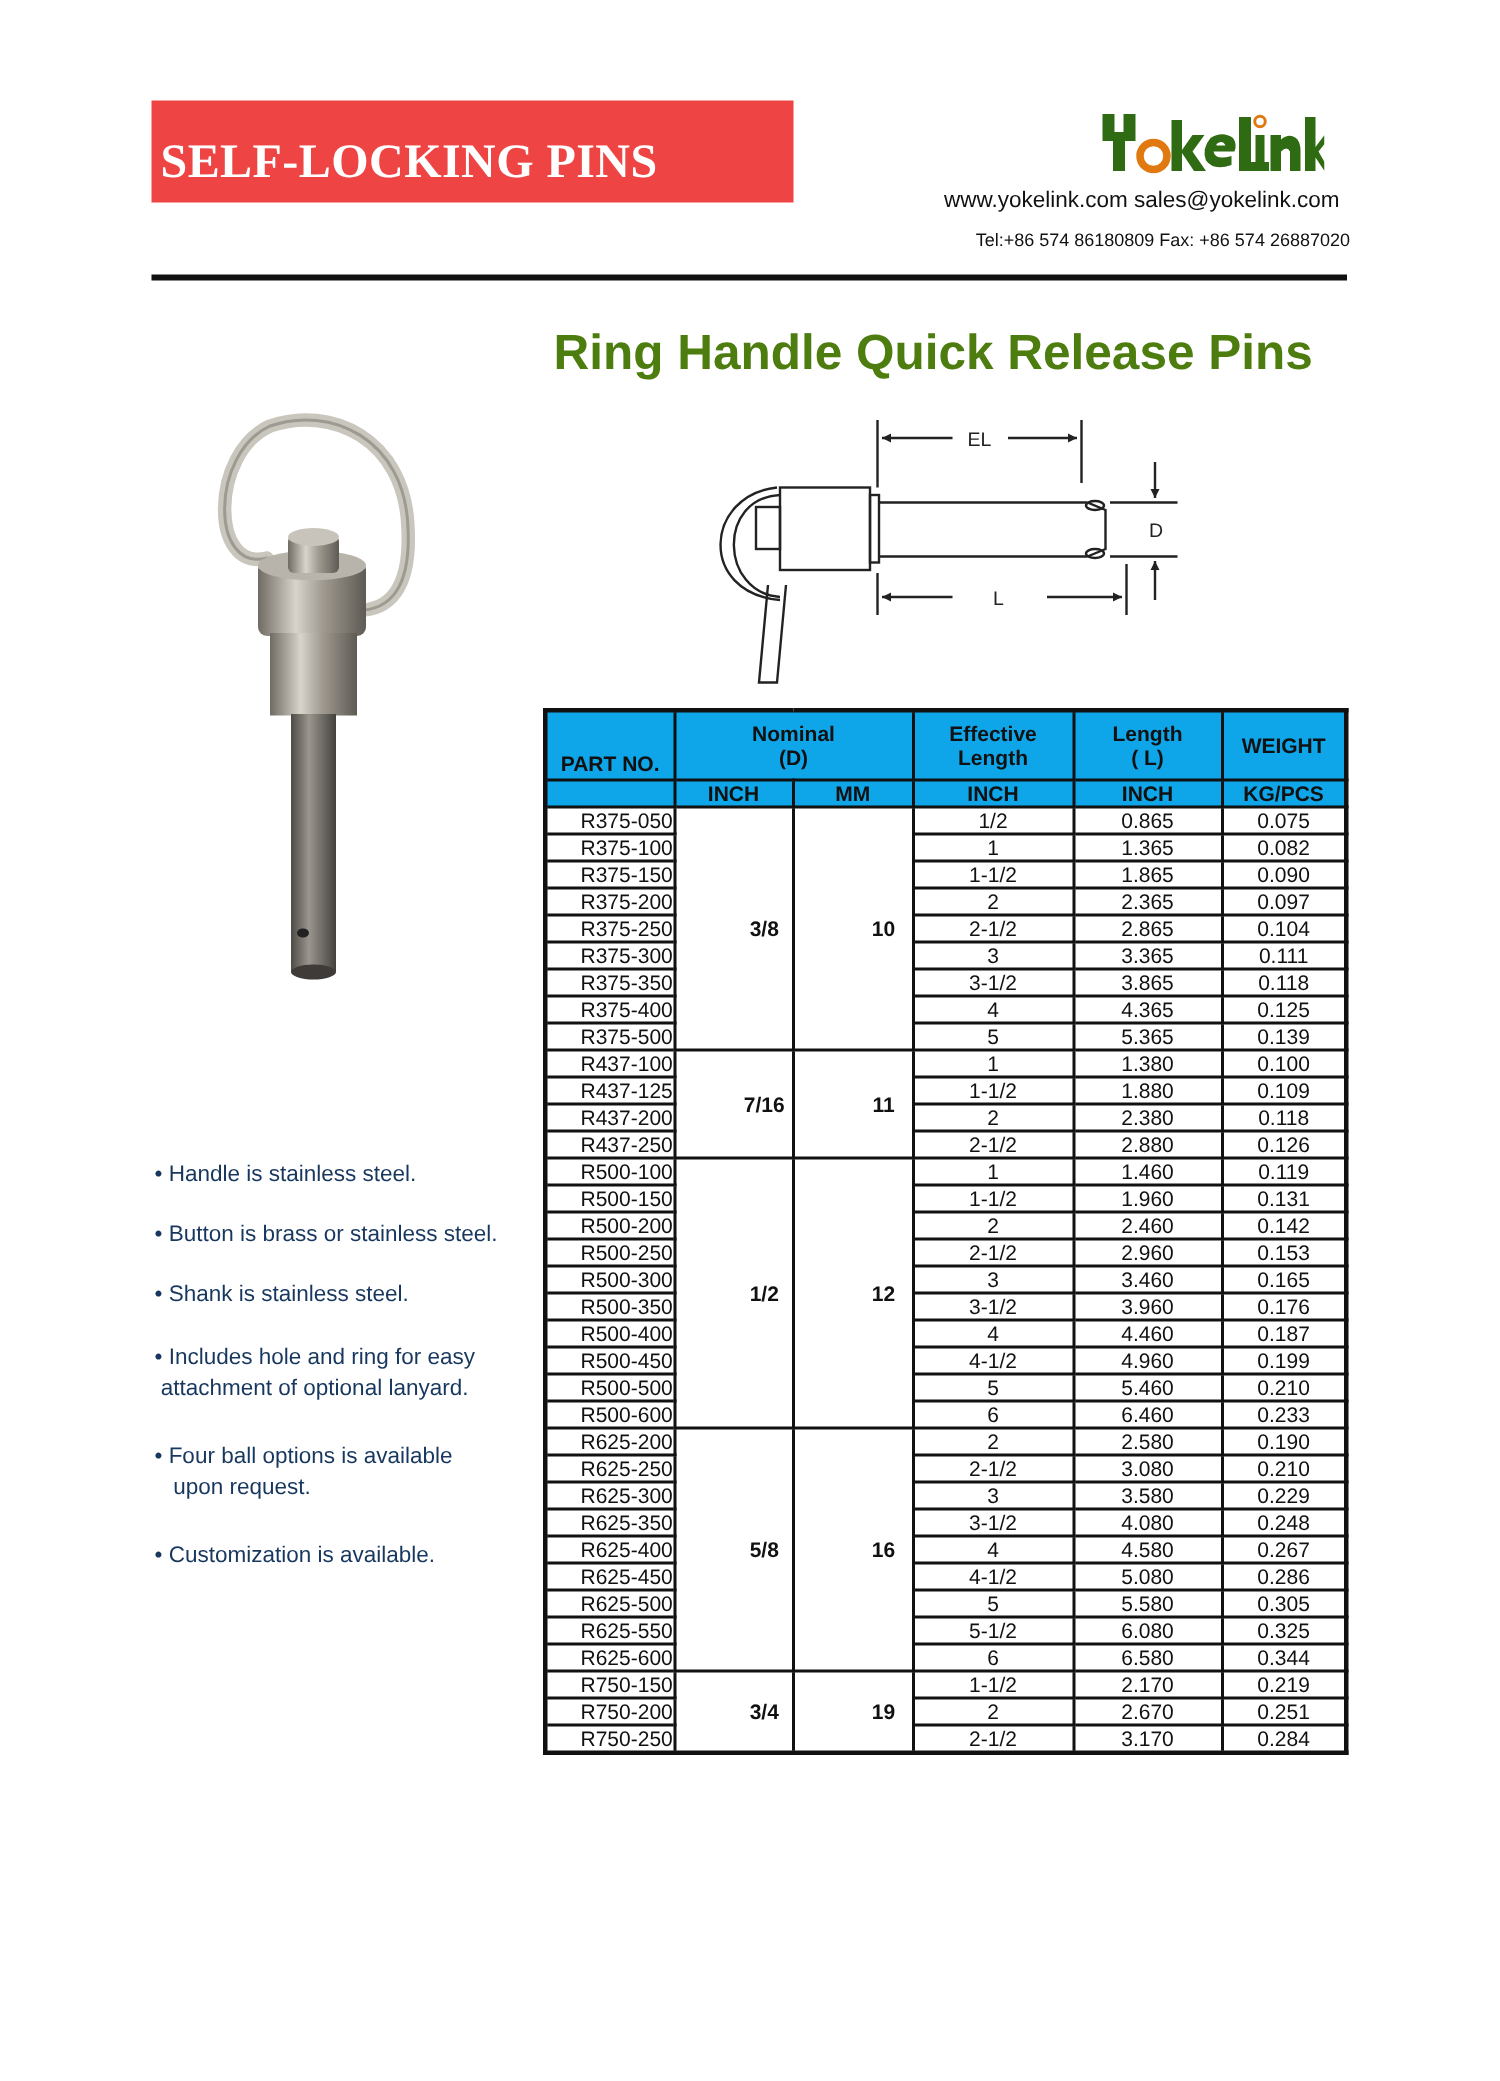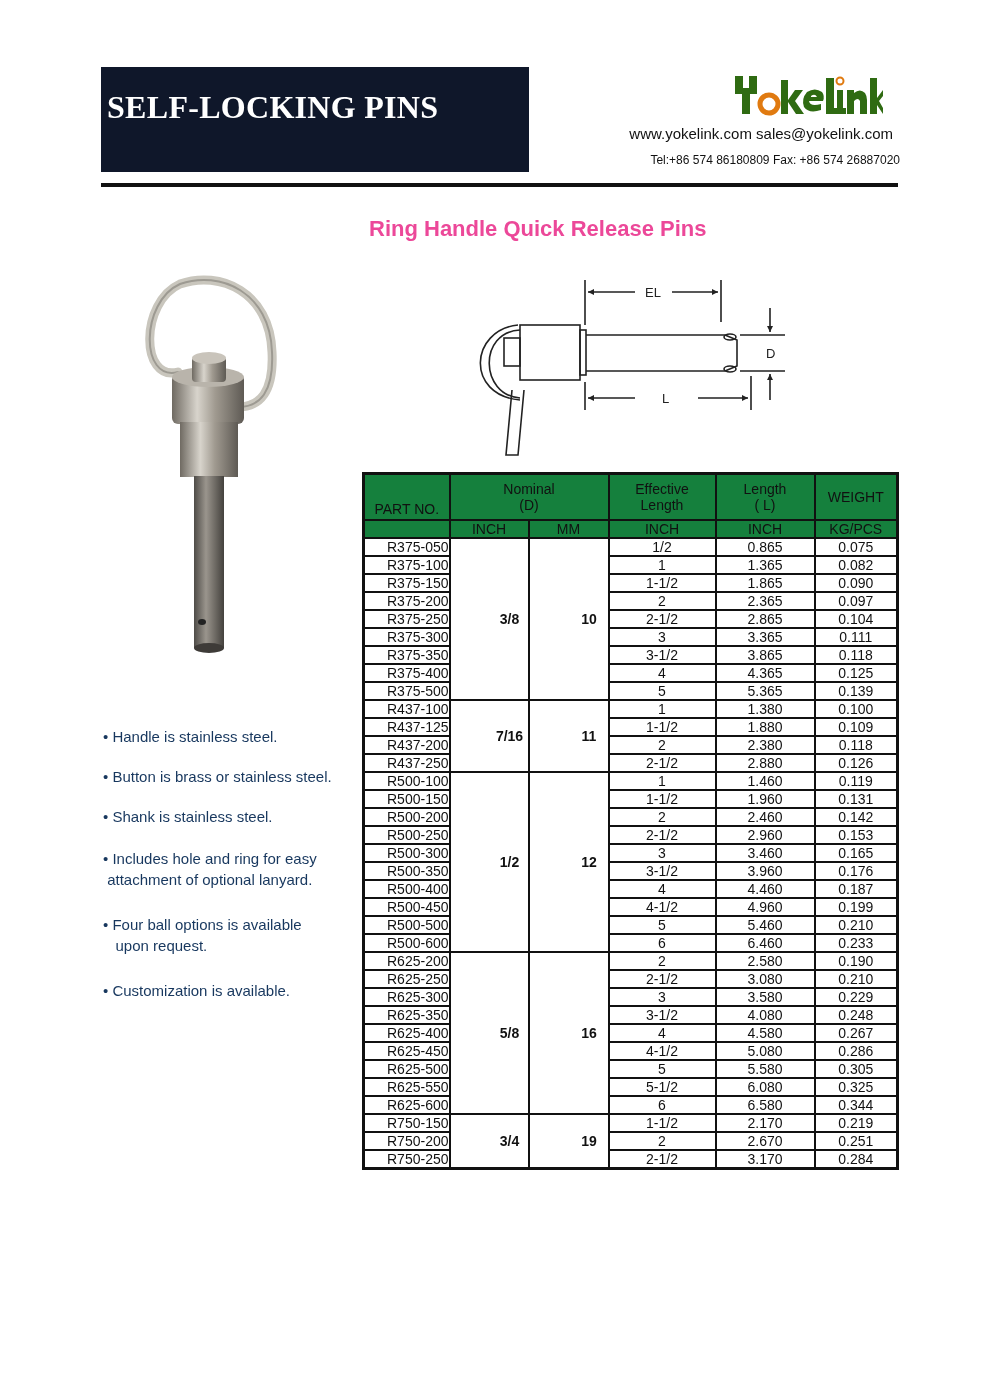--- a/index.html
+++ b/index.html
@@ -1,30 +1,30 @@
 <!DOCTYPE html>
 <html><head>
 <meta charset="utf-8">
 <style>
   html, body { margin: 0; padding: 0; background: #ffffff; }
   body { width: 1000px; height: 1387px; position: relative; overflow: hidden; font-family: "Liberation Sans", sans-serif; }
-  .banner { position: absolute; left: 101px; top: 67px; width: 428px; height: 105px; background: #0f172a; }
+  .banner { position: absolute; left: 101px; top: 67px; width: 428px; height: 68px; background: #ef4444; }
   .banner-text { position: absolute; left: 6px; top: 22px; font-family: "Liberation Serif", serif; font-weight: bold; font-size: 32px; color: #ffffff; letter-spacing: 0.3px; }
   .logo { position: absolute; left: 733px; top: 74px; height: 44px; }
   .contact1 { position: absolute; right: 107px; top: 125px; font-size: 15px; color: #111; }
   .contact2 { position: absolute; right: 100px; top: 153px; font-size: 12px; color: #111; }
   .rule { position: absolute; left: 101px; top: 183px; width: 797px; height: 4px; background: #111; }
-  .title { position: absolute; left: 369px; top: 216px; font-size: 22px; font-weight: bold; color: #ec4899; }
+  .title { position: absolute; left: 369px; top: 216px; font-size: 33px; font-weight: bold; color: #4d7c0f; }
   .photo { position: absolute; left: 120px; top: 262px; width: 200px; height: 420px; }
   .drawing { position: absolute; left: 440px; top: 270px; width: 360px; height: 200px; }
   .features { position: absolute; left: 103px; top: 726px; width: 260px; color: #17375e; font-size: 15px; }
-  .feature { position: absolute; left: 0; white-space: nowrap; line-height: 21px; }
+  .feature { position: absolute; left: 0; white-space: nowrap; line-height: 21px; margin-top: 46px; }
   table.spec { position: absolute; left: 362px; top: 472px; border-collapse: collapse; border: 3px solid #111; }
   table.spec td, table.spec th { border: 2px solid #111; padding: 0; font-size: 14px; height: 16px; line-height: 16px; }
-  table.spec th { background: #15803d; font-weight: normal; color: #111; }
+  table.spec th { background: #0ea5e9; font-weight: bold; color: #111; }
   table.spec td { text-align: center; color: #111; }
   table.spec td.pn { text-align: right; padding-left: 3px; }
   table.spec td.grp { font-weight: bold; vertical-align: middle; padding-left: 41px; }
   .th-tall { height: 46px; }
 </style>
 </head>
 <body>
 
 <div class="banner">
   <div class="banner-text">SELF-LOCKING PINS</div>

